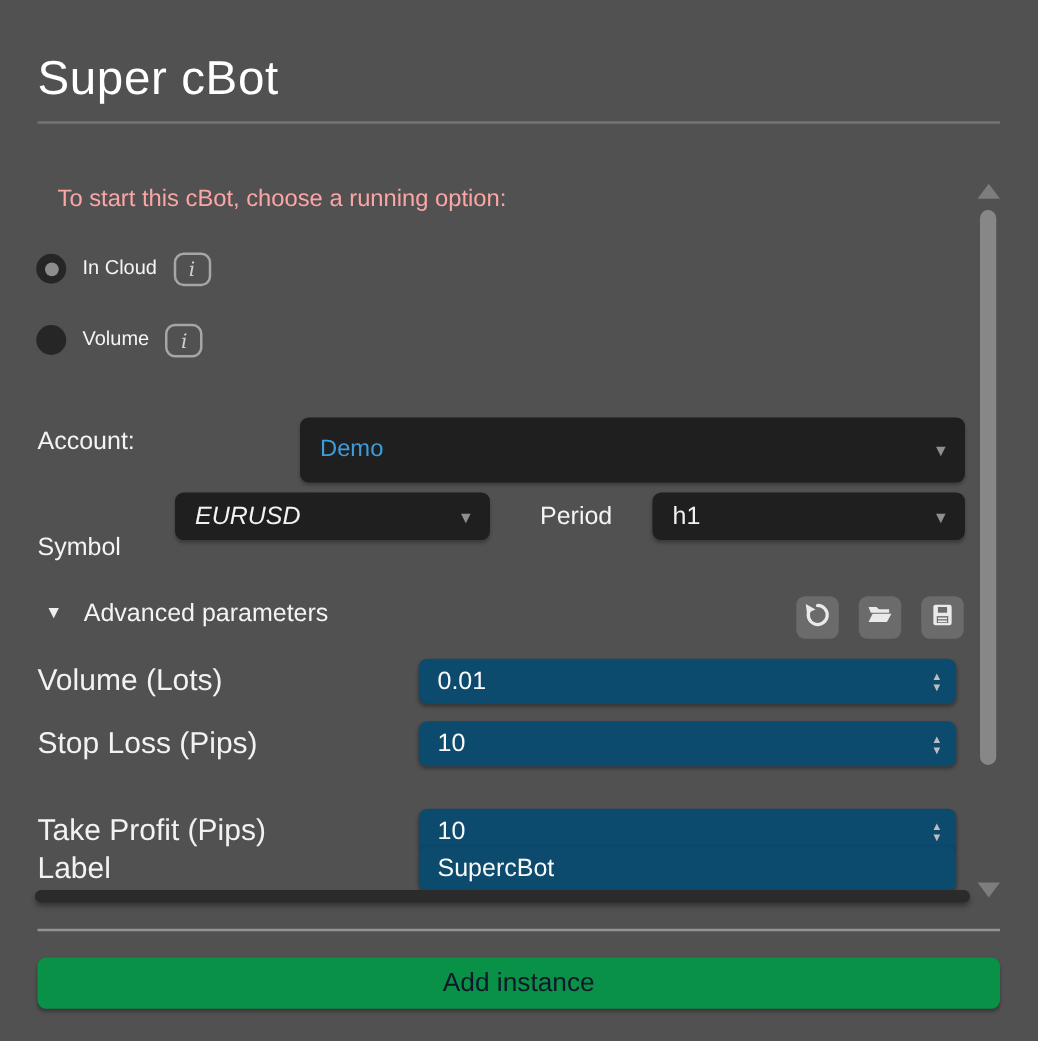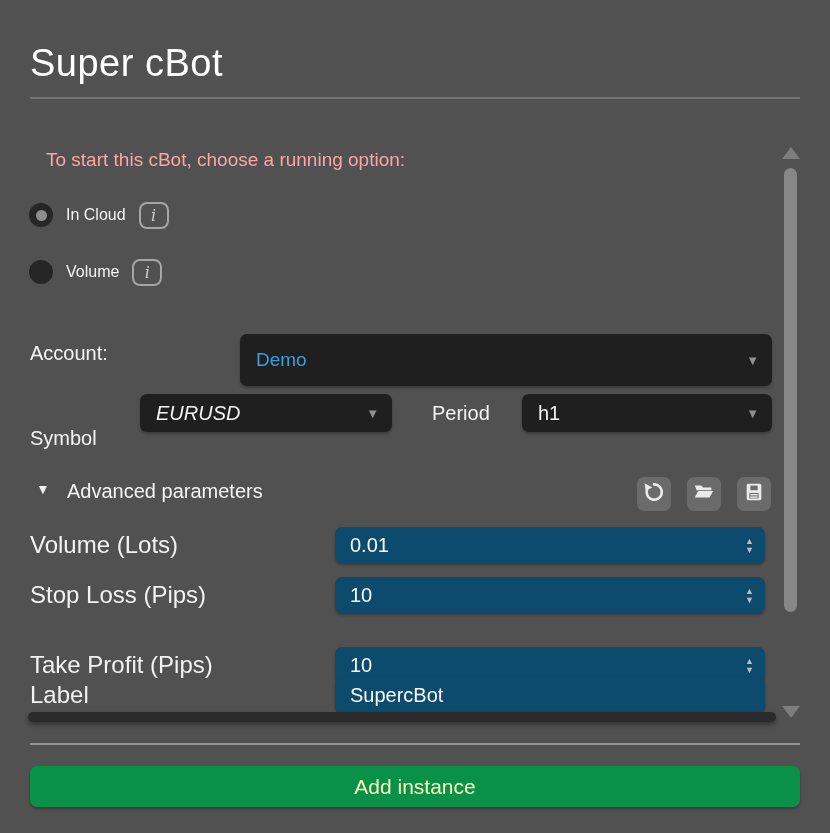--- a/index.html
+++ b/index.html
@@ -72,21 +72,21 @@
   
   .vs-up{left:782px;top:147px;width:0;height:0;border-left:9px solid transparent;
     border-right:9px solid transparent;border-bottom:12px solid #7d7d7d;cursor:pointer;}
   .vs-thumb{left:784px;top:168px;width:13px;height:444px;background:#878787;border-radius:7px;cursor:pointer;}
   .vs-down{left:782px;top:706px;width:0;height:0;border-left:9px solid transparent;
     border-right:9px solid transparent;border-top:12px solid #7d7d7d;cursor:pointer;}
 
   
   .bottom-divider{left:30px;top:743px;width:770px;height:2px;background:#949494;}
   .add-btn{left:30px;top:766px;width:770px;height:41px;background:#089147;border:none;border-radius:7px;
-    color:#fef9c3;font-size:21px;font-family:"Liberation Sans",sans-serif;
+    color:#0f172a;font-size:21px;font-family:"Liberation Sans",sans-serif;
     box-shadow:0 2px 3px rgba(0,0,0,.3);cursor:pointer;}
 </style>
 </head>
 <body>
 
 <div class="abs title">Super cBot</div>
 <div class="abs title-divider"></div>
 
 <div class="abs prompt">To start this cBot, choose a running option:</div>
 

